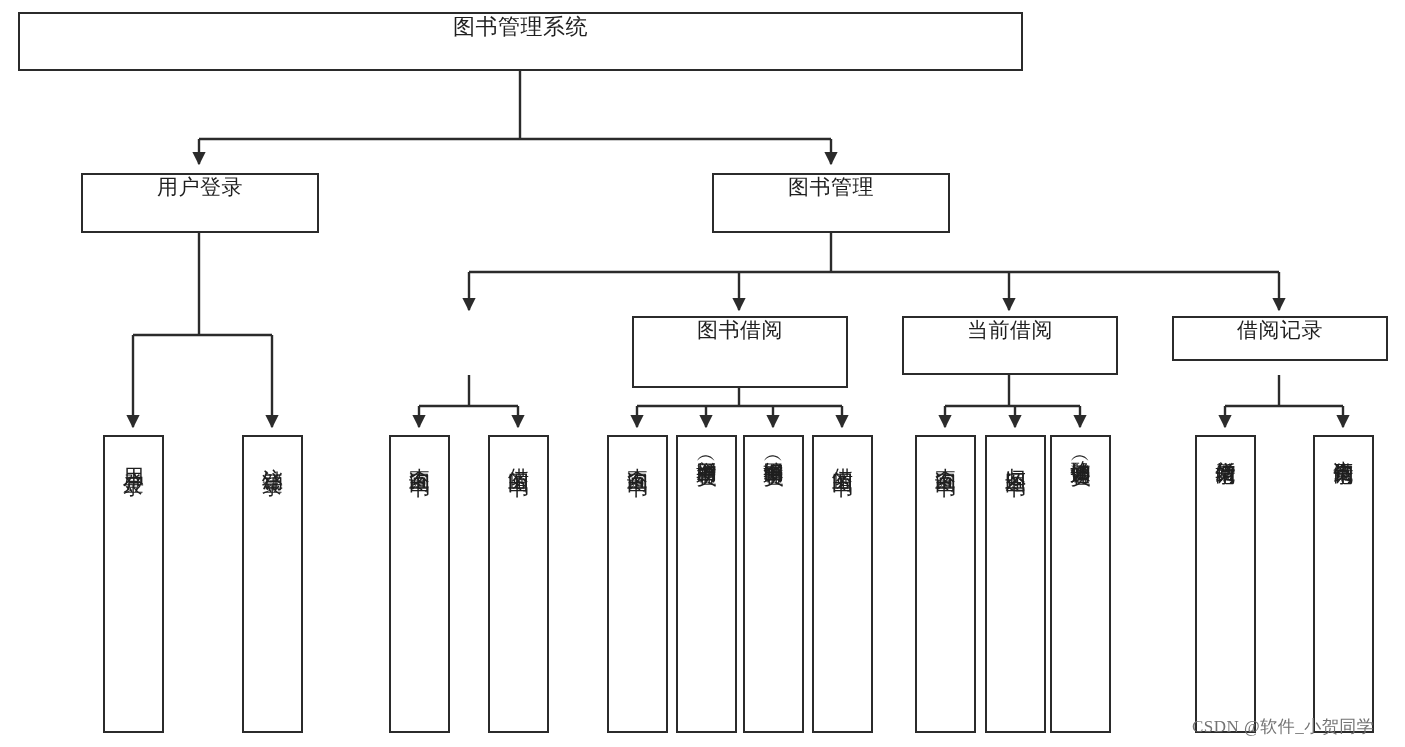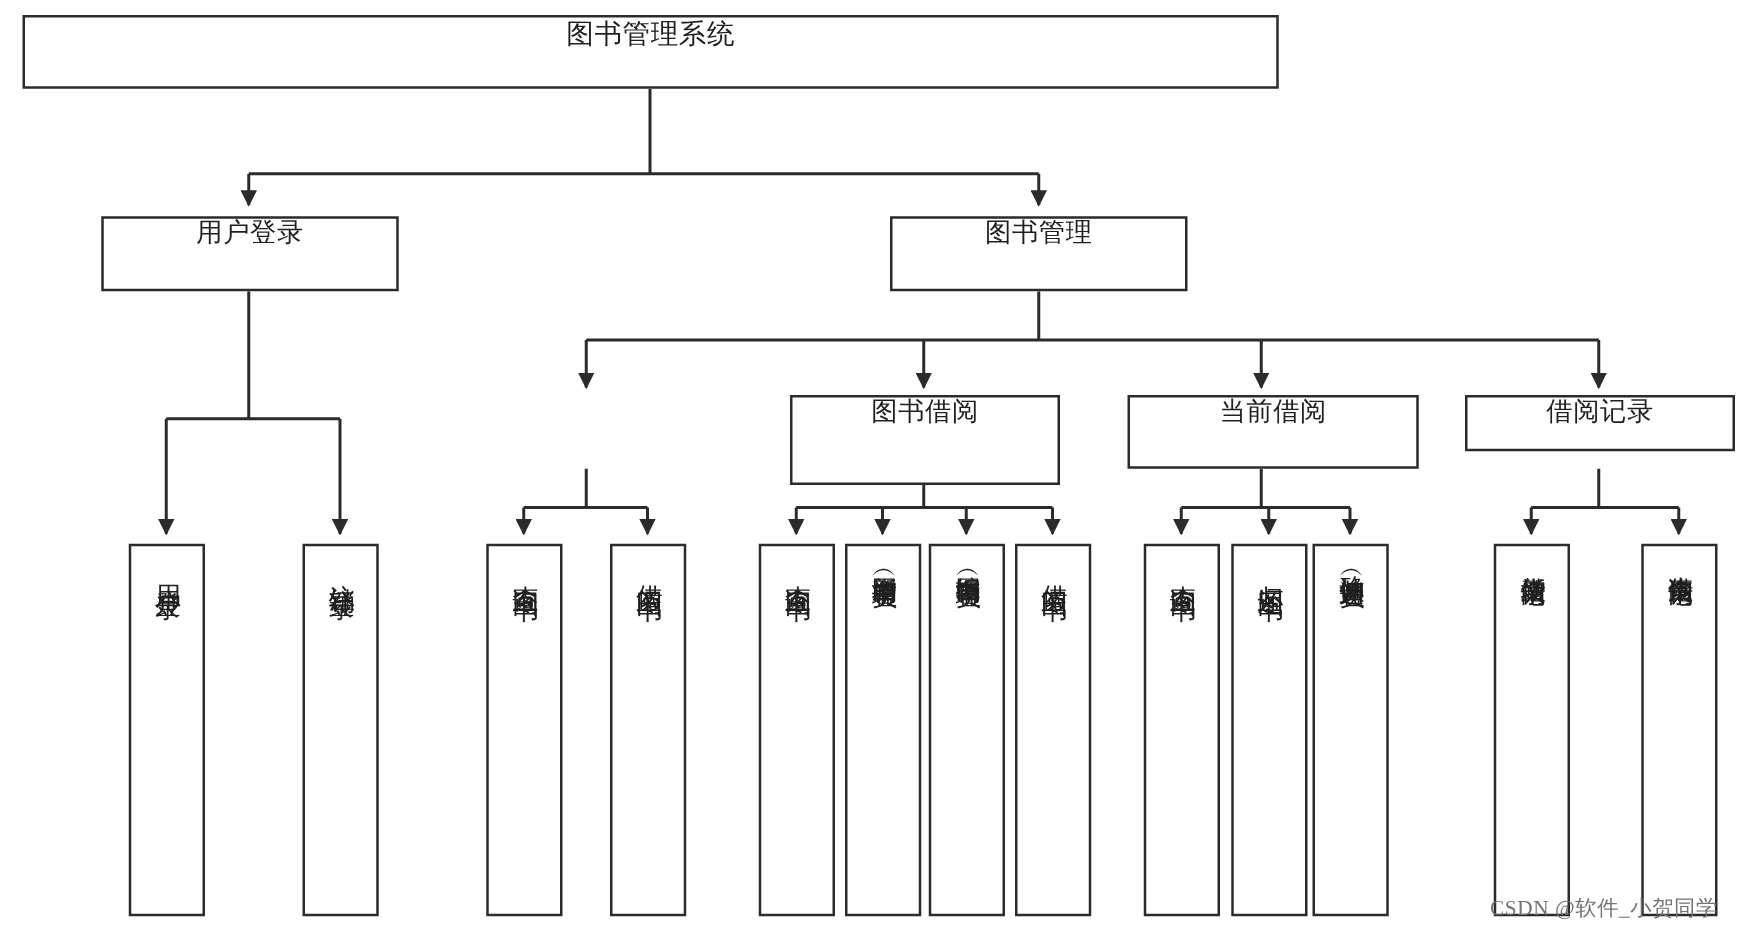--- a/index.html
+++ b/index.html
@@ -143,21 +143,21 @@
   <div class="node horiz" style="left:81px; top:173px; width:238px; height:60px;">
     <span class="label">用户登录</span>
   </div>
   <div class="node horiz" style="left:712px; top:173px; width:238px; height:60px;">
     <span class="label">图书管理</span>
   </div>
 
   <div class="node horiz" style="left:632px; top:316px; width:216px; height:72px;">
     <span class="label">图书借阅</span>
   </div>
-  <div class="node horiz" style="left:902px; top:316px; width:233px; height:59px;">
+  <div class="node horiz" style="left:902px; top:316px; width:216px; height:59px;">
     <span class="label">当前借阅</span>
   </div>
   <div class="node horiz" style="left:1172px; top:316px; width:216px; height:45px;">
     <span class="label">借阅记录</span>
   </div>
 
   <div class="node vert" style="left:103px; top:435px; width:61px; height:298px;">
     <span class="label">用户登录</span>
   </div>
   <div class="node vert" style="left:242px; top:435px; width:61px; height:298px;">

